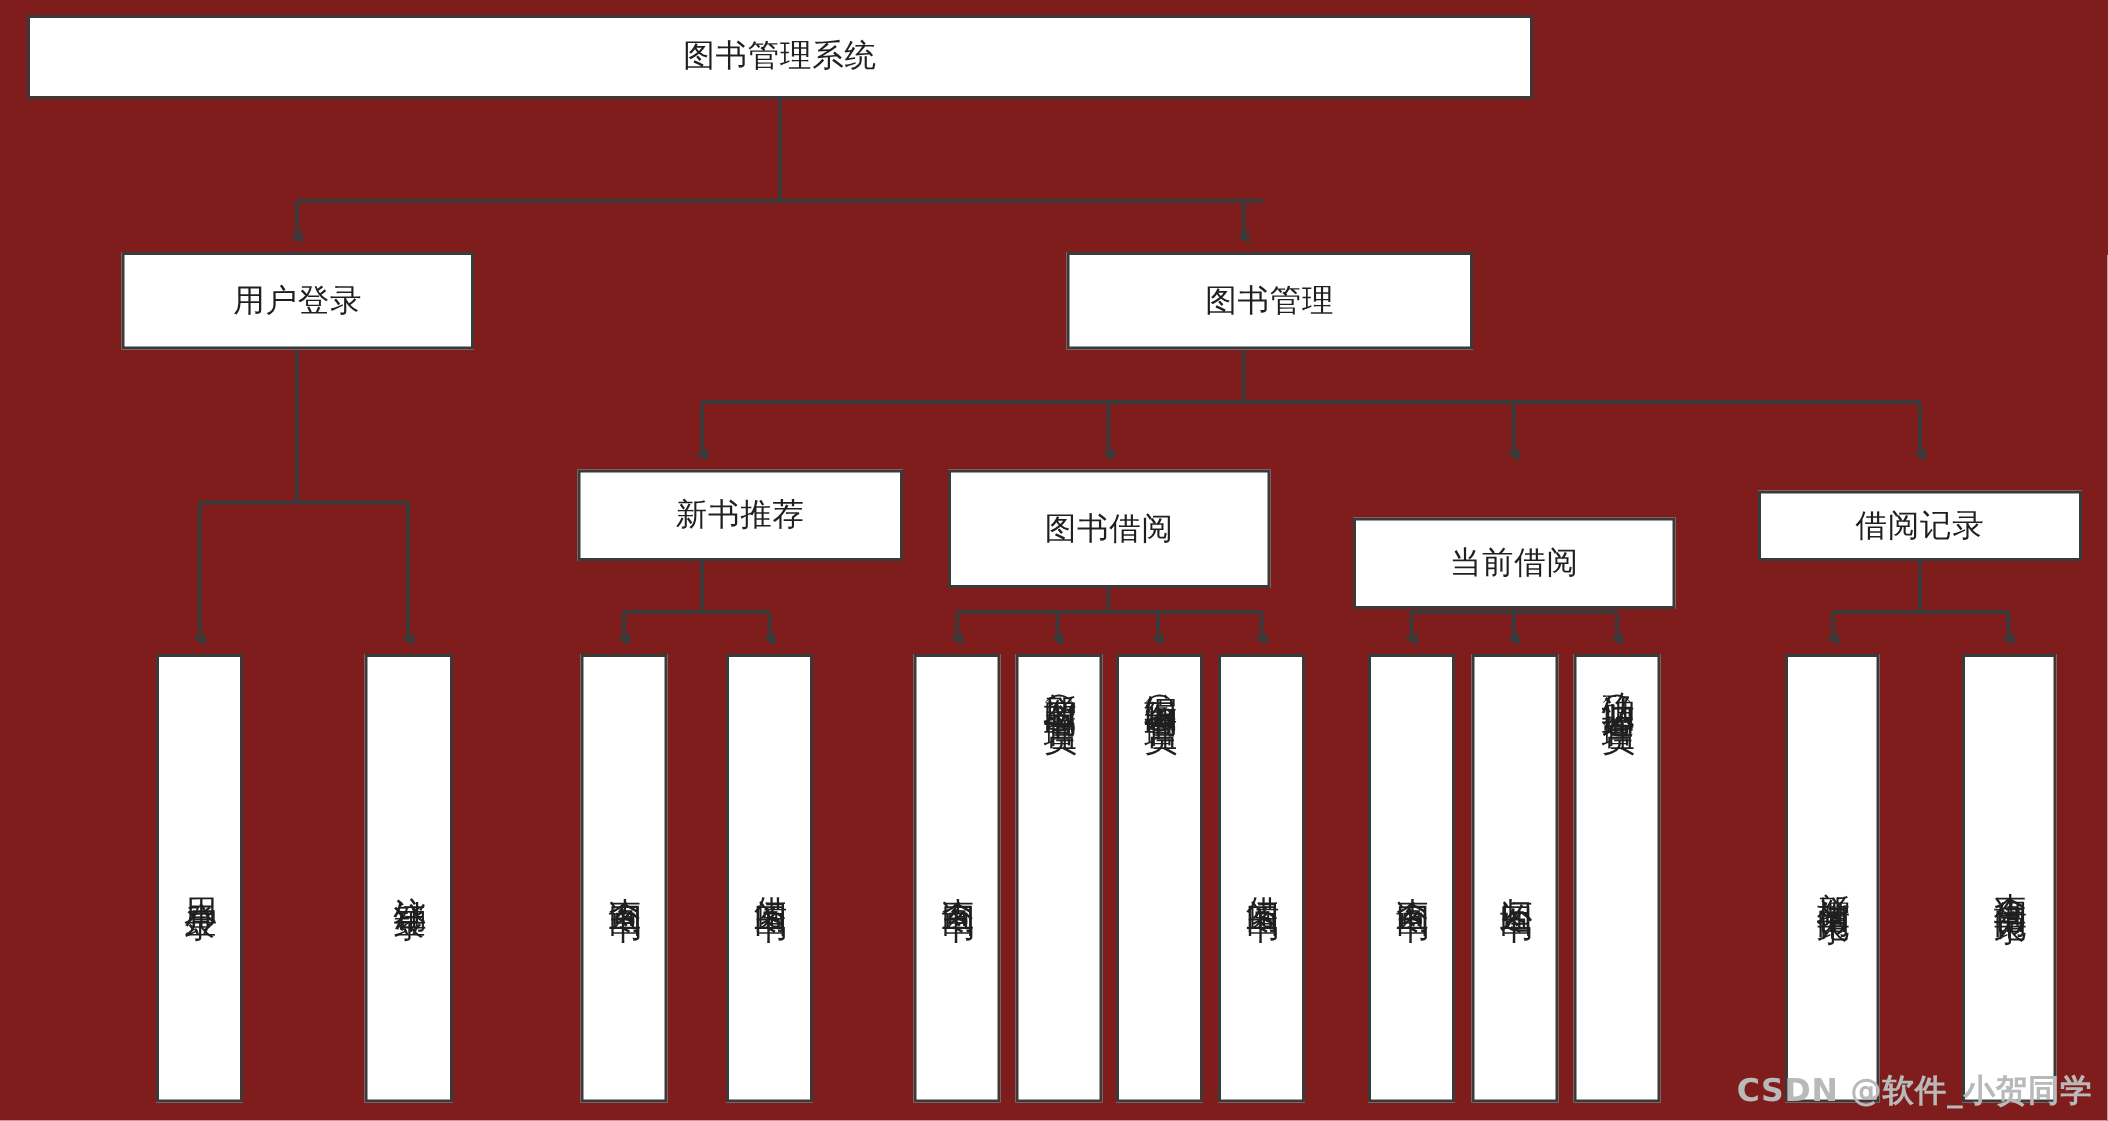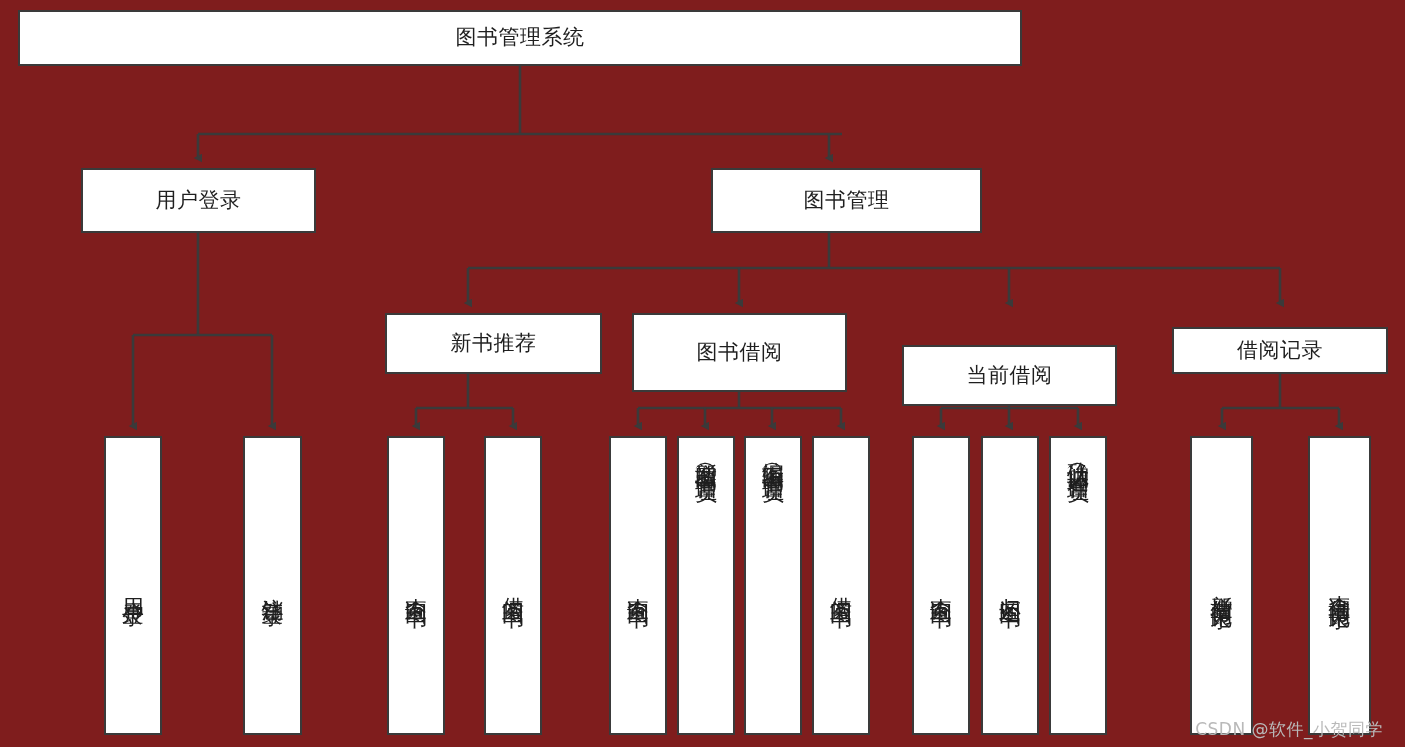--- a/index.html
+++ b/index.html
@@ -60,27 +60,28 @@
     font-size: 22px;
     line-height: 1.08;
     letter-spacing: 3px;
   }
   .node.vert.centered {
     align-items: center;
     padding-top: 0;
   }
   #watermark {
     position: absolute;
-    right: 22px;
+    right: 10px;
     bottom: 6px;
-    font-size: 17px;
+    font-size: 21px;
     color: #b9b9b9;
     letter-spacing: 0.5px;
     z-index: 5;
     white-space: nowrap;
+    font-weight: bold;
   }
 </style>
 </head>
 <body>
 
 <div id="canvas">
 
   <svg id="wires" viewBox="0 0 1405 747" xmlns="http://www.w3.org/2000/svg">
     <defs>
       <marker id="arrow" markerWidth="9" markerHeight="9" refX="4.5" refY="4.3" orient="auto" markerUnits="userSpaceOnUse">

